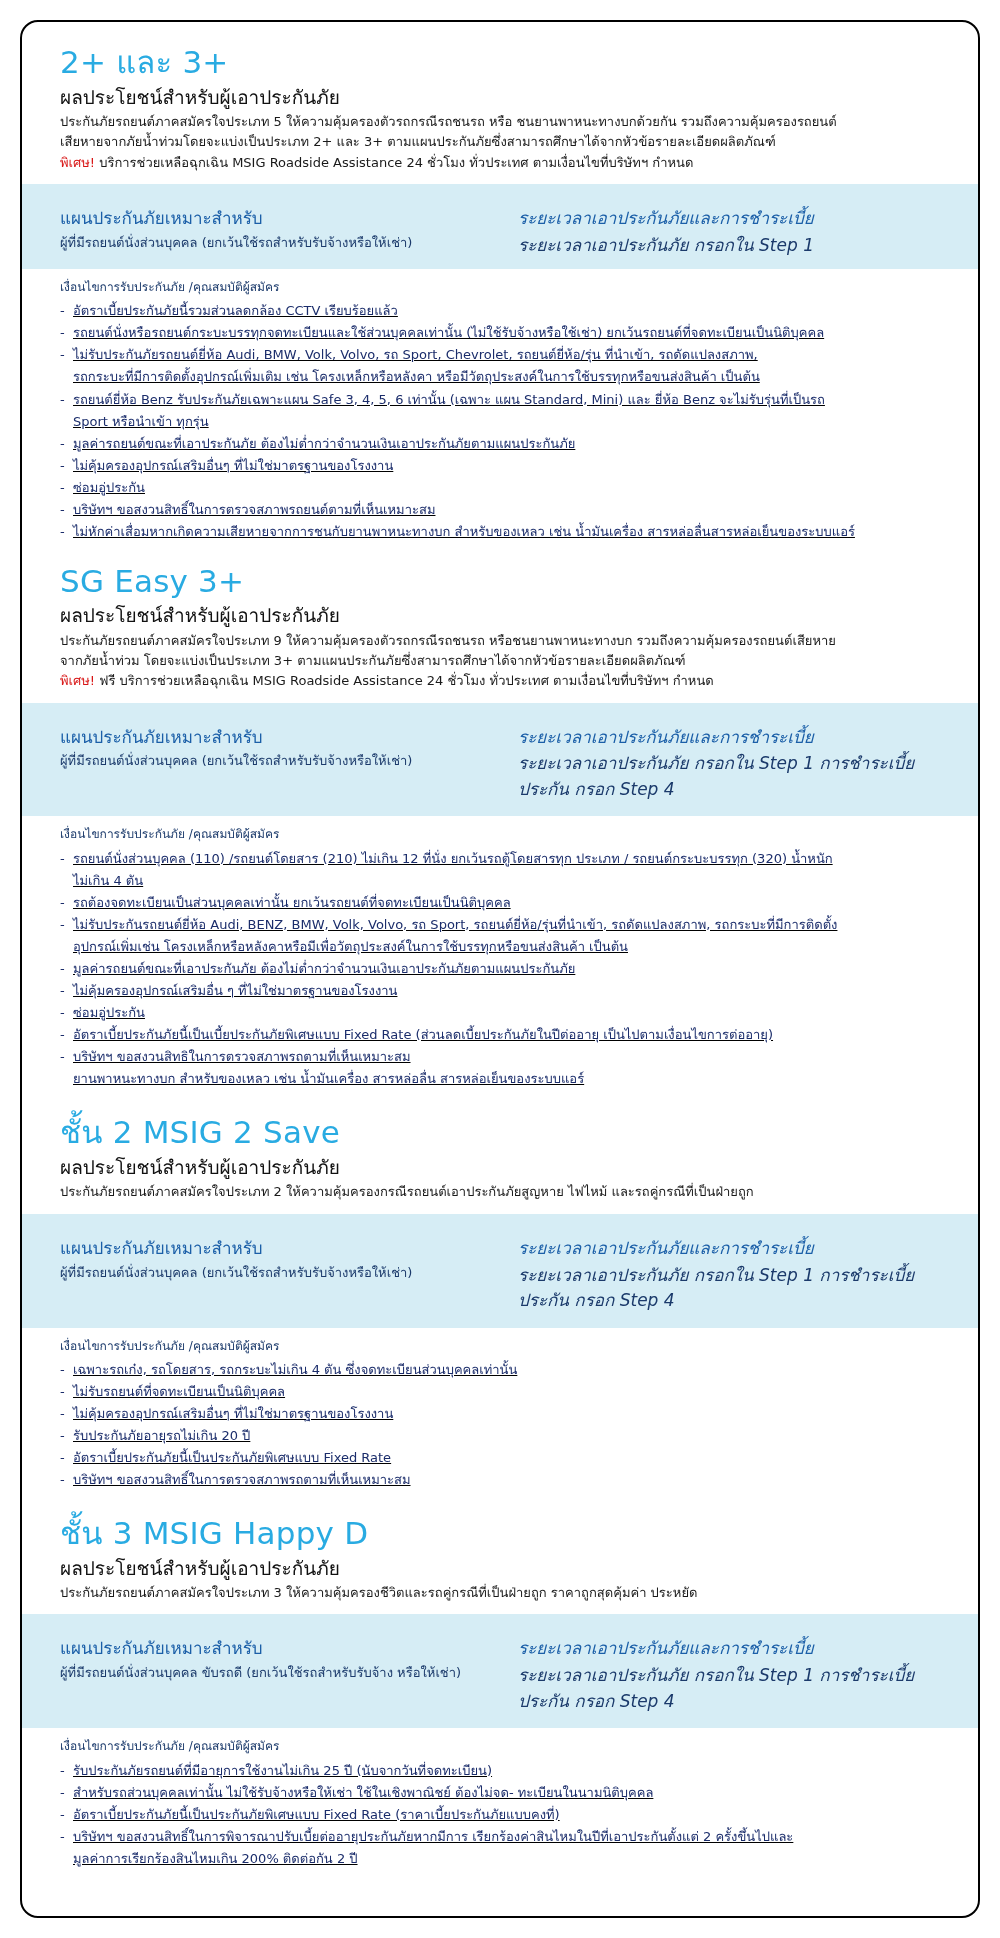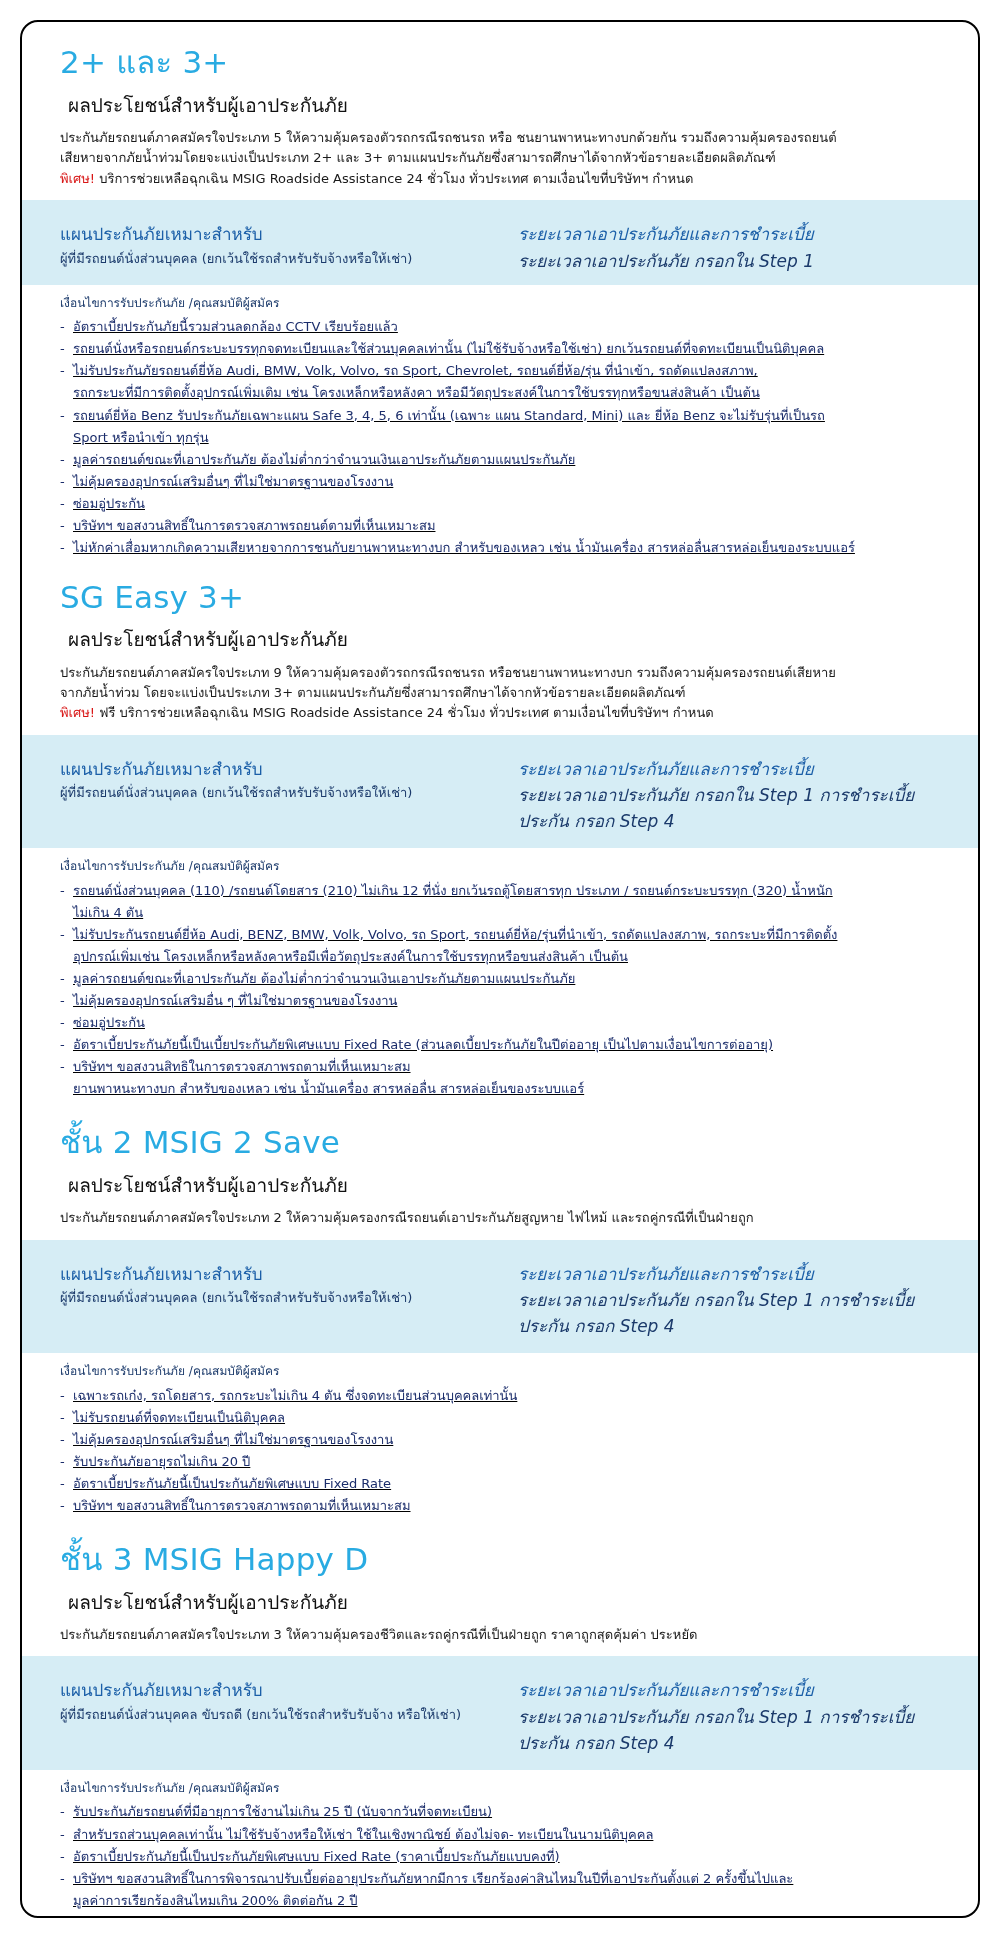--- a/index.html
+++ b/index.html
@@ -43,21 +43,21 @@
     margin: 0;
     line-height: 1.18;
     white-space: pre;
   }
 
   .benefit-head {
     font-size: 19px;
     font-weight: 400;
     color: #111111;
     padding: 4px 0 0 38px;
-    margin: 8px;
+    margin: 0;
     line-height: 1.3;
   }
   .benefit-body {
     font-size: 13px;
     color: #1a1a1a;
     padding: 3px 44px 0 38px;
     margin: 0;
     line-height: 1.55;
   }
   .benefit-body .special {
@@ -199,20 +199,21 @@
             <p class="strip-title">ระยะเวลาเอาประกันภัยและการชำระเบี้ย</p>
             <p class="strip-sub small">ระยะเวลาเอาประกันภัย กรอกใน Step 1 การชำระเบี้ยประกัน กรอก Step 4</p>
           </div>
         </div>
 
         <div class="cond">
           <p class="cond-head">เงื่อนไขการรับประกันภัย /คุณสมบัติผู้สมัคร</p>
           <ul>
             <li>รถยนต์นั่งส่วนบุคคล (110) /รถยนต์โดยสาร (210) ไม่เกิน 12 ที่นั่ง ยกเว้นรถตู้โดยสารทุก ประเภท / รถยนต์กระบะบรรทุก (320) น้ำหนัก</li>
             <li class="nodash">ไม่เกิน 4 ตัน</li>
+            <li>รถต้องจดทะเบียนเป็นส่วนบุคคลเท่านั้น ยกเว้นรถยนต์ที่จดทะเบียนเป็นนิติบุคคล</li>
             <li>ไม่รับประกันรถยนต์ยี่ห้อ Audi, BENZ, BMW, Volk, Volvo, รถ Sport, รถยนต์ยี่ห้อ/รุ่นที่นำเข้า, รถดัดแปลงสภาพ, รถกระบะที่มีการติดตั้ง</li>
             <li class="nodash">อุปกรณ์เพิ่มเช่น โครงเหล็กหรือหลังคาหรือมีเพื่อวัตถุประสงค์ในการใช้บรรทุกหรือขนส่งสินค้า เป็นต้น</li>
             <li>มูลค่ารถยนต์ขณะที่เอาประกันภัย ต้องไม่ต่ำกว่าจำนวนเงินเอาประกันภัยตามแผนประกันภัย</li>
             <li>ไม่คุ้มครองอุปกรณ์เสริมอื่น ๆ ที่ไม่ใช่มาตรฐานของโรงงาน</li>
             <li>ซ่อมอู่ประกัน</li>
             <li>อัตราเบี้ยประกันภัยนี้เป็นเบี้ยประกันภัยพิเศษแบบ Fixed Rate (ส่วนลดเบี้ยประกันภัยในปีต่ออายุ เป็นไปตามเงื่อนไขการต่ออายุ)</li>
             <li>บริษัทฯ ขอสงวนสิทธิในการตรวจสภาพรถตามที่เห็นเหมาะสม</li>
             <li class="nodash">ยานพาหนะทางบก สำหรับของเหลว เช่น น้ำมันเครื่อง สารหล่อลื่น สารหล่อเย็นของระบบแอร์</li>
           </ul>
         </div>

